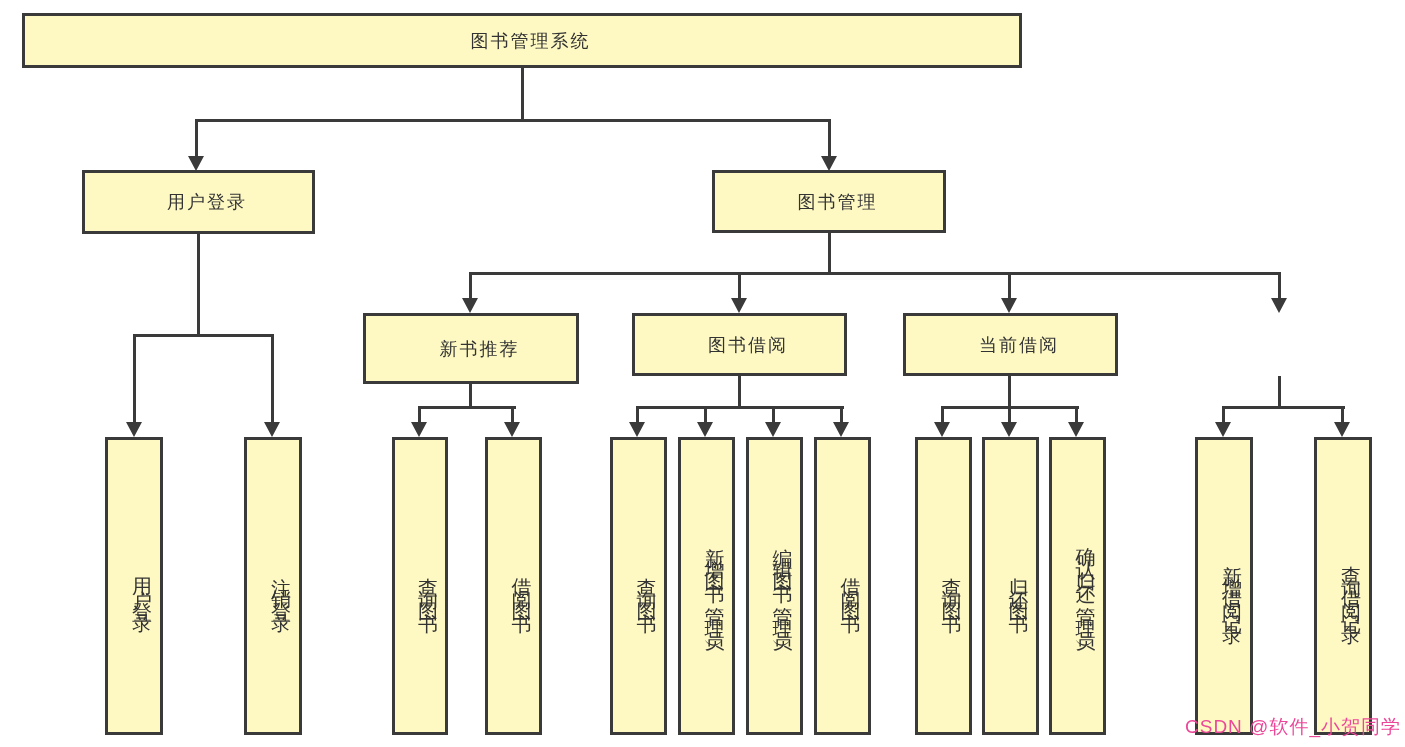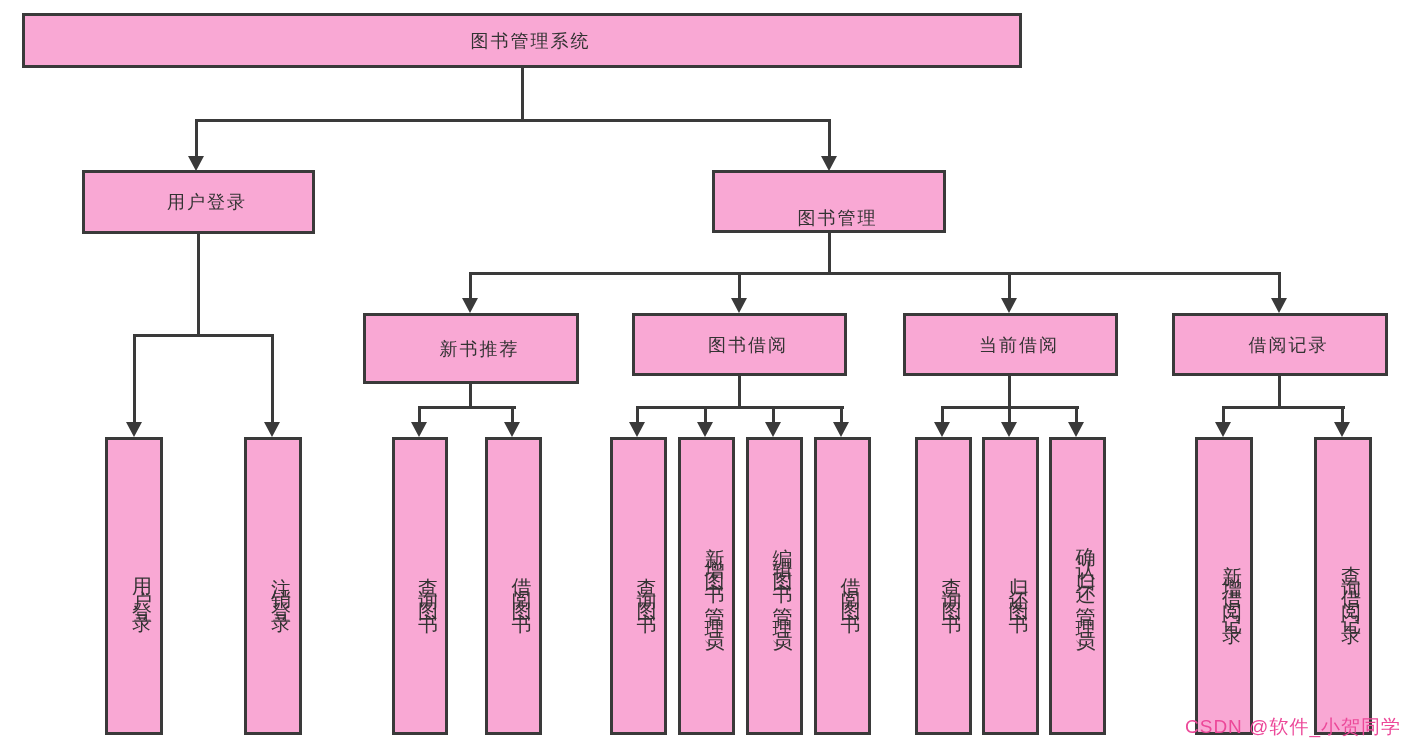--- a/index.html
+++ b/index.html
@@ -1,21 +1,21 @@
 <!DOCTYPE html>
 <html><head>
 <meta charset="utf-8">
 <style>
   html,body{margin:0;padding:0;background:#ffffff;}
   .stage{
     position:relative;width:1405px;height:747px;background:#ffffff;overflow:hidden;
     font-family:"Liberation Sans","DejaVu Sans",sans-serif;color:#333333;
   }
   .box{
-    position:absolute;box-sizing:border-box;border:3px solid #3a3a3a;background:#f9a8d4;
+    position:absolute;box-sizing:border-box;border:3px solid #3a3a3a;background:#fef9c3;
     display:flex;align-items:center;justify-content:center;padding-left:17px;
   }
   .hbox span{font-size:18px;letter-spacing:2px;white-space:nowrap;}
   .vbox span{
     writing-mode:vertical-rl;text-orientation:mixed;
     font-size:20px;letter-spacing:12px;line-height:1;white-space:nowrap;
   }
   .lv,.lh{position:absolute;background:#3a3a3a;}
   .lv{width:3px;}
   .lh{height:3px;}
@@ -93,35 +93,32 @@
   <div class="lv" style="left:1341px;top:406px;height:18px;"></div>
   <div class="arrow" style="left:1334px;top:422px;"></div>
 
   <div class="box hbox" style="left:22px;top:13px;width:1000px;height:55px;">
     <span>图书管理系统</span>
   </div>
 
   <div class="box hbox" style="left:82px;top:170px;width:233px;height:64px;">
     <span>用户登录</span>
   </div>
-  <div class="box hbox" style="left:712px;top:170px;width:234px;height:63px;align-items:flex-end;">
+  <div class="box hbox" style="left:712px;top:170px;width:234px;height:63px;">
     <span>图书管理</span>
   </div>
 
   <div class="box hbox" style="left:363px;top:313px;width:216px;height:71px;">
     <span>新书推荐</span>
   </div>
   <div class="box hbox" style="left:903px;top:313px;width:215px;height:63px;">
     <span>当前借阅</span>
   </div>
   <div class="box hbox" style="left:632px;top:313px;width:215px;height:63px;">
     <span>图书借阅</span>
-  </div>
-  <div class="box hbox" style="left:1172px;top:313px;width:216px;height:63px;">
-    <span>借阅记录</span>
   </div>
 
   <div class="box vbox" style="left:105px;top:437px;width:58px;height:298px;">
     <span>用户登录</span>
   </div>
   <div class="box vbox" style="left:244px;top:437px;width:58px;height:298px;">
     <span>注销登录</span>
   </div>
 
   <div class="box vbox" style="left:392px;top:437px;width:56px;height:298px;">

